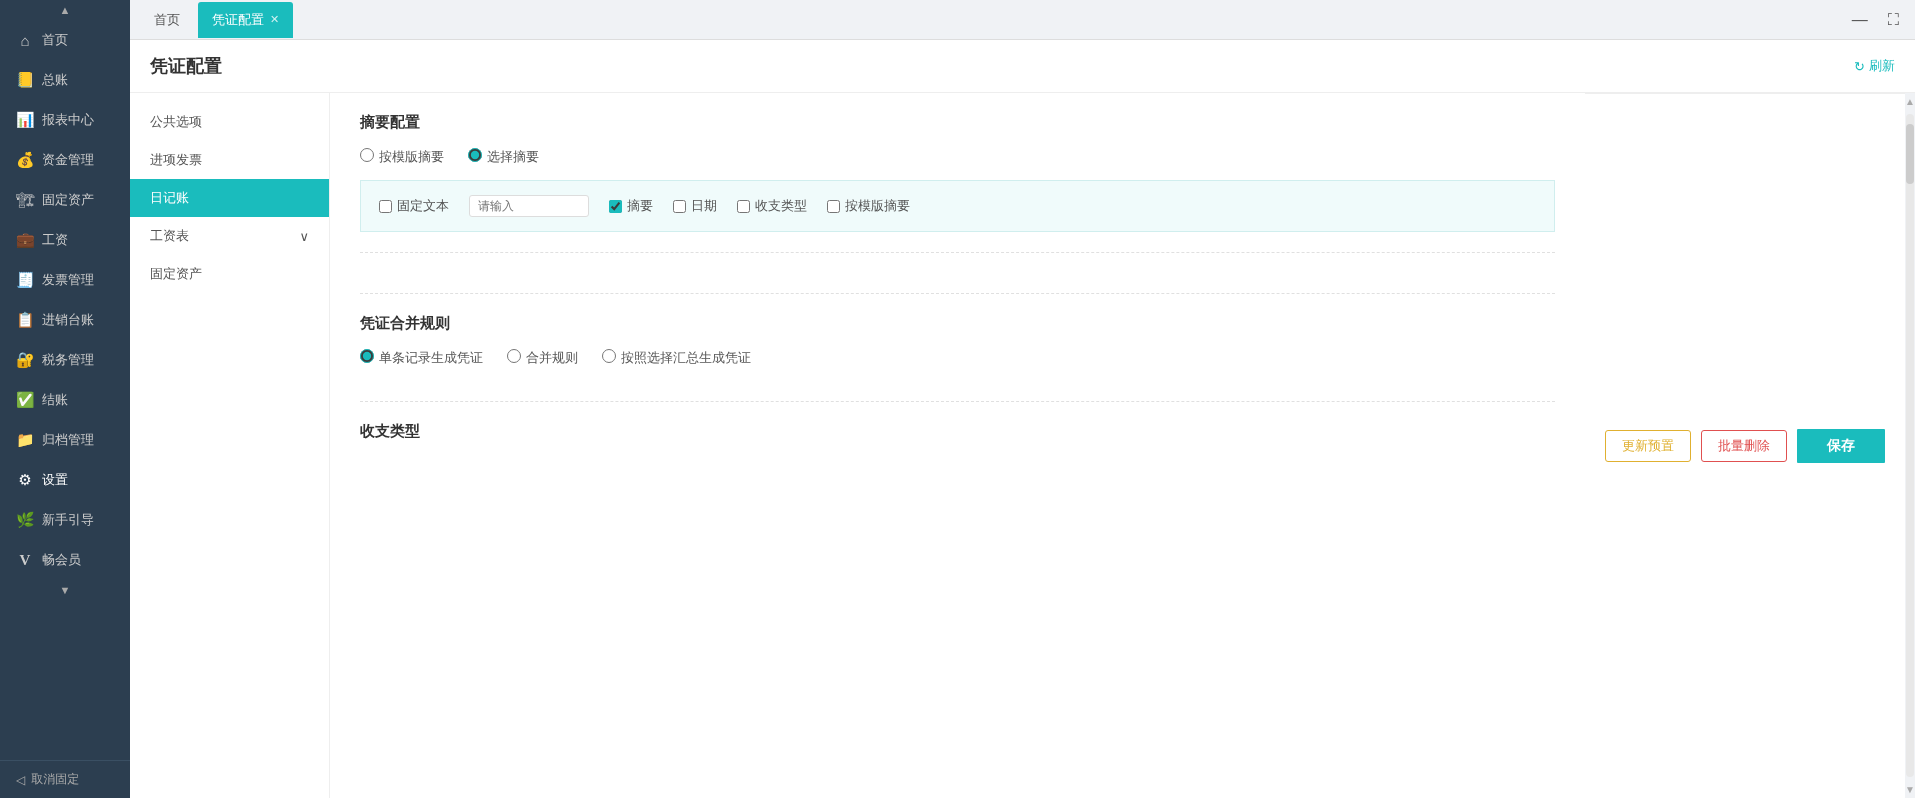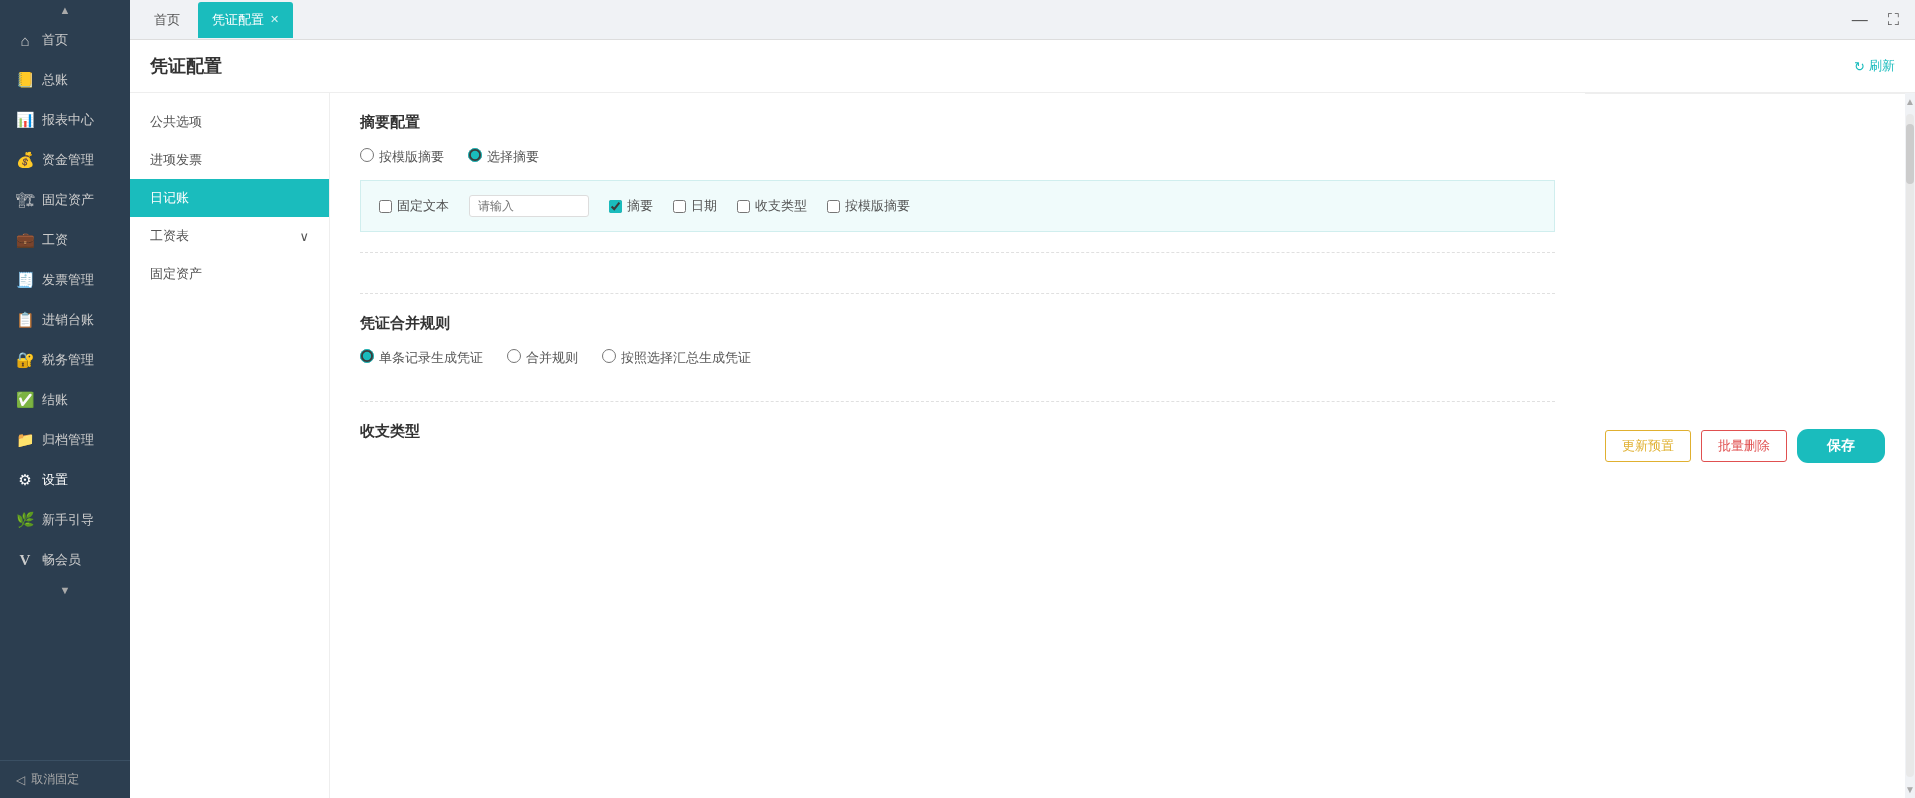--- a/index.html
+++ b/index.html
@@ -273,21 +273,21 @@
       padding: 6px 16px;
       border-radius: 3px;
       cursor: pointer;
       font-size: 13px;
     }
     .btn-save {
       background: #1abcbd;
       color: #fff;
       border: none;
       padding: 8px 30px;
-      border-radius: 11px;
+      border-radius: 1px;
       cursor: pointer;
       font-size: 14px;
       font-weight: bold;
     }
 
     
     .right-content::-webkit-scrollbar { width: 6px; }
     .right-content::-webkit-scrollbar-track { background: #f1f1f1; }
     .right-content::-webkit-scrollbar-thumb { background: #ccc; border-radius: 3px; }
 

